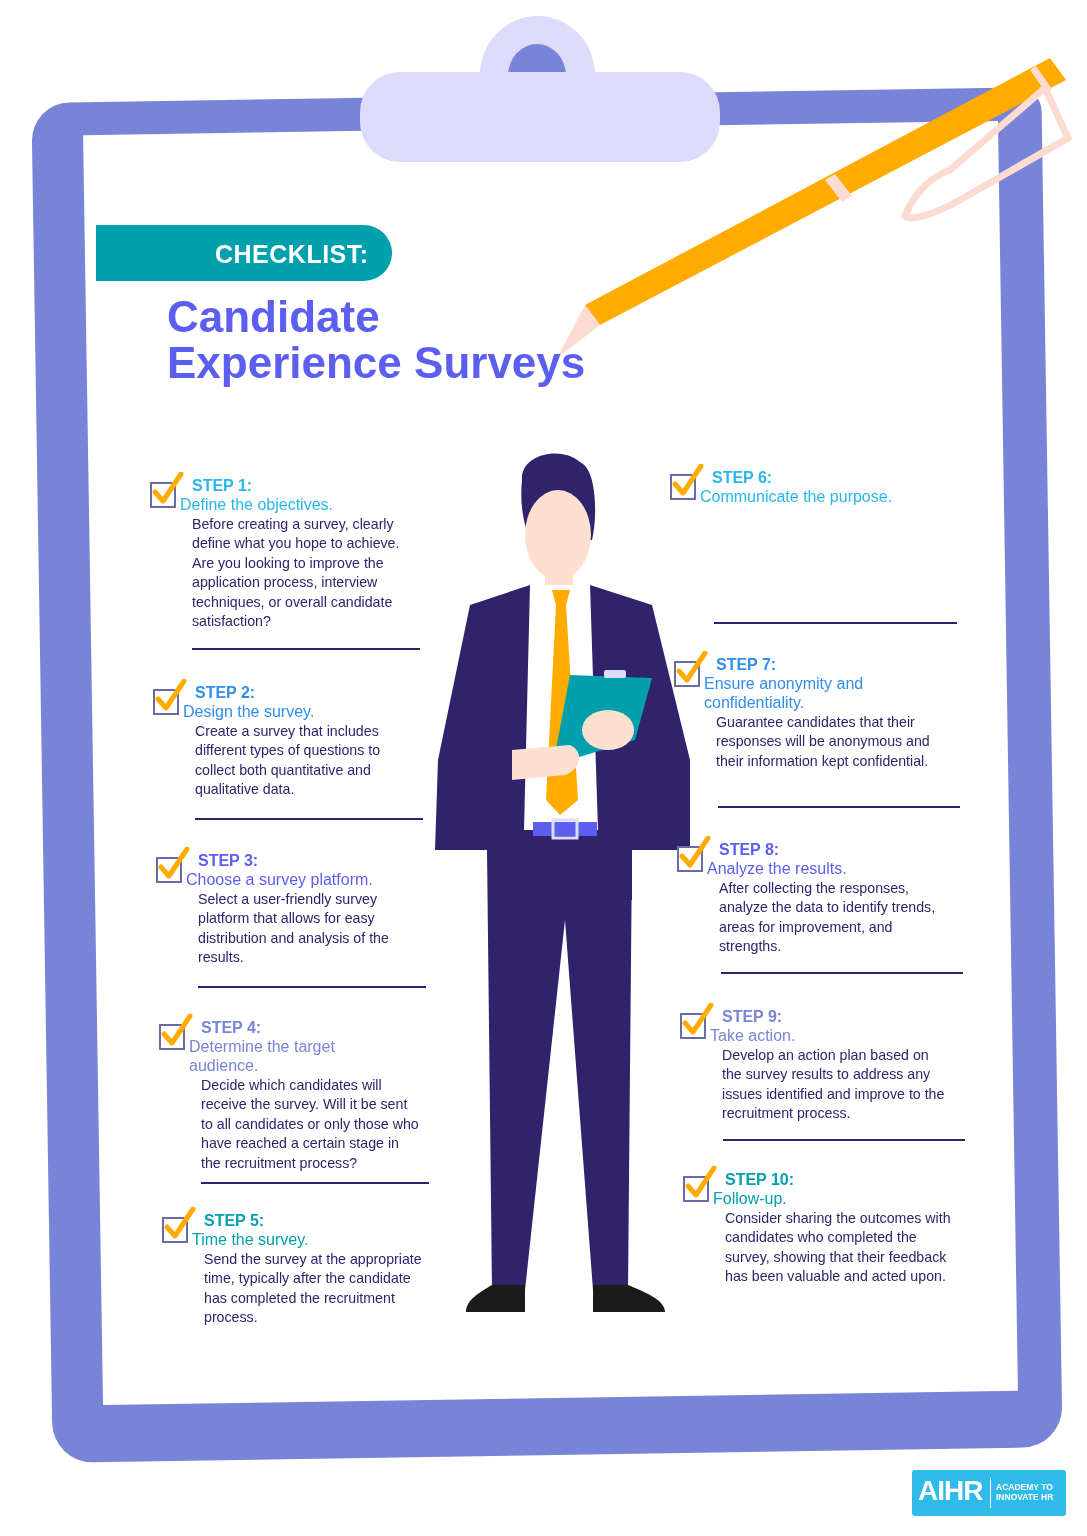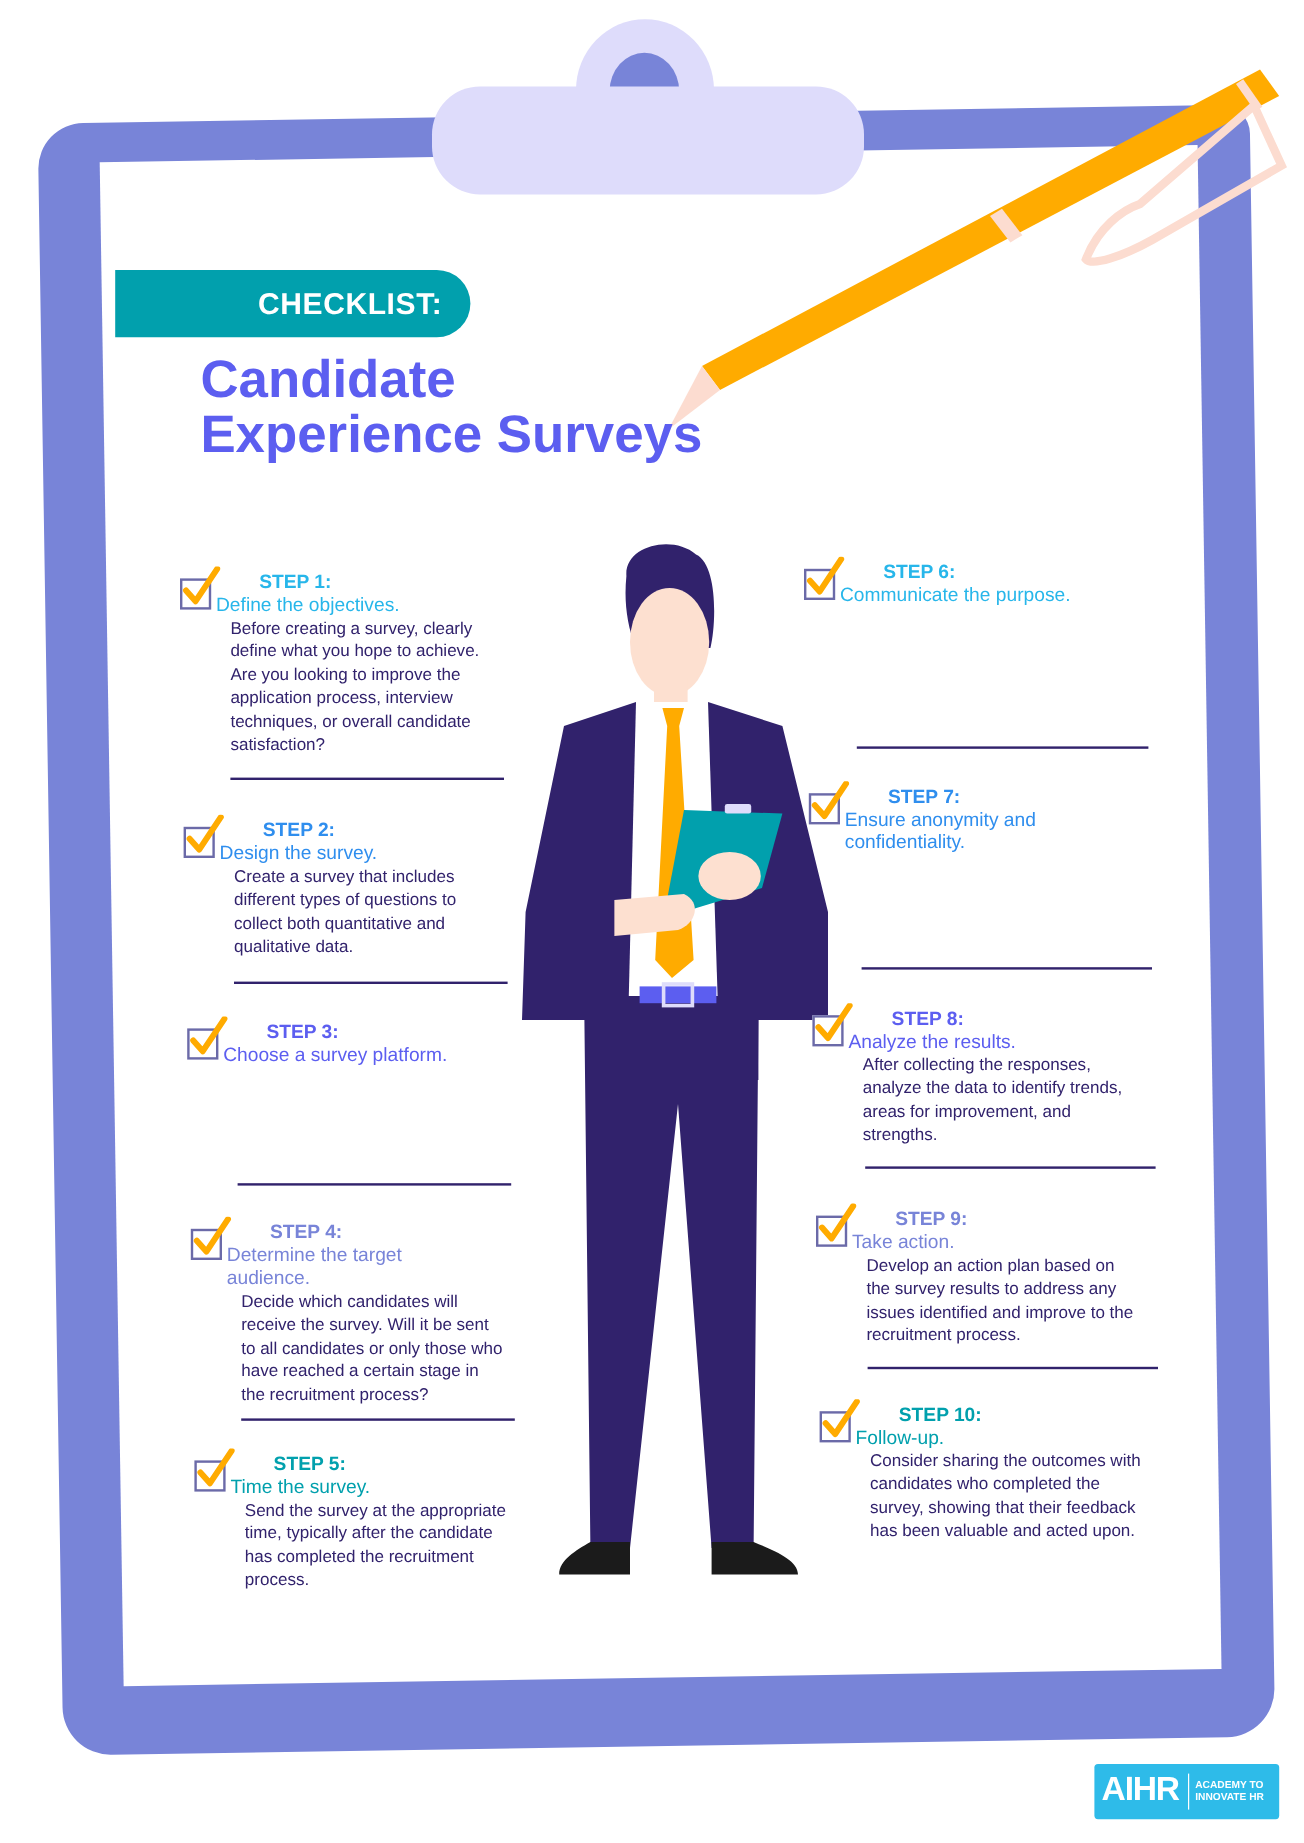--- a/index.html
+++ b/index.html
@@ -20,21 +20,21 @@
   #title .l1{color:#31226c;}
   #title .l2,#title .l3{color:#5c5ef0;}
   
   #pencil{left:540px;top:50px;width:560px;height:320px;}
   
   #figure{left:430px;top:450px;width:270px;height:880px;}
   
   .step{position:absolute;width:260px;}
   .cb{position:absolute;left:0;top:6px;width:22px;height:22px;border:2px solid #6b6aa8;background:#fff;}
   .cb svg{position:absolute;left:-2px;top:-12px;}
-  .step-num{margin-left:66px;font-weight:bold;font-size:16px;line-height:19px;}
+  .step-num{margin-left:42px;font-weight:bold;font-size:16px;line-height:19px;}
   .step-title{margin-left:30px;font-weight:normal;font-size:16px;line-height:19px;}
   .step-body{margin-left:42px;color:#31226c;font-size:14.2px;line-height:19.4px;margin-top:1px;}
   .rule{position:absolute;height:2px;background:#31226c;width:228px;}
   
   #logo{left:912px;top:1470px;width:154px;height:46px;background:#2ebbe9;border-radius:3px;}
   #logo-main{left:918px;top:1475px;color:#fff;font-weight:bold;font-size:28px;letter-spacing:-1px;}
   #logo-div{left:990px;top:1478px;width:1px;height:30px;background:#fff;}
   #logo-sub{left:996px;top:1482px;color:#fff;font-weight:bold;font-size:8.5px;line-height:10px;}
 </style>
 </head>
@@ -113,20 +113,21 @@
 <div class="rule abs" style="left:195px;top:818px;"></div>
 
 <div class="step" style="left:156px;top:851px;">
   <div class="cb">
       <svg width="34" height="34" viewBox="0 0 34 34">
         <path d="M5,20 L13,29 L31,2" fill="none" stroke="#ffab00" stroke-width="5" stroke-linecap="round" stroke-linejoin="round"></path>
       </svg>
     </div>
   <div class="step-num" style="color:#5c5ef0">STEP 3:</div>
   <div class="step-title" style="color:#5c5ef0">Choose a survey platform.</div>
+  <div class="step-body">Select a user-friendly survey platform that allows for easy distribution and analysis of the results.</div>
 </div>
 <div class="rule abs" style="left:198px;top:986px;"></div>
 
 <div class="step" style="left:159px;top:1018px;">
   <div class="cb">
       <svg width="34" height="34" viewBox="0 0 34 34">
         <path d="M5,20 L13,29 L31,2" fill="none" stroke="#ffab00" stroke-width="5" stroke-linecap="round" stroke-linejoin="round"></path>
       </svg>
     </div>
   <div class="step-num" style="color:#7884d8">STEP 4:</div>
@@ -158,20 +159,21 @@
 <div class="rule abs" style="left:714px;top:622px;width:243px;"></div>
 
 <div class="step" style="left:674px;top:655px;width:270px;">
   <div class="cb">
       <svg width="34" height="34" viewBox="0 0 34 34">
         <path d="M5,20 L13,29 L31,2" fill="none" stroke="#ffab00" stroke-width="5" stroke-linecap="round" stroke-linejoin="round"></path>
       </svg>
     </div>
   <div class="step-num" style="color:#2f8eee">STEP 7:</div>
   <div class="step-title" style="color:#2f8eee;width:200px">Ensure anonymity and confidentiality.</div>
+  <div class="step-body">Guarantee candidates that their responses will be anonymous and their information kept confidential.</div>
 </div>
 <div class="rule abs" style="left:718px;top:806px;width:242px;"></div>
 
 <div class="step" style="left:677px;top:840px;width:270px;">
   <div class="cb">
       <svg width="34" height="34" viewBox="0 0 34 34">
         <path d="M5,20 L13,29 L31,2" fill="none" stroke="#ffab00" stroke-width="5" stroke-linecap="round" stroke-linejoin="round"></path>
       </svg>
     </div>
   <div class="step-num" style="color:#5c5ef0">STEP 8:</div>

